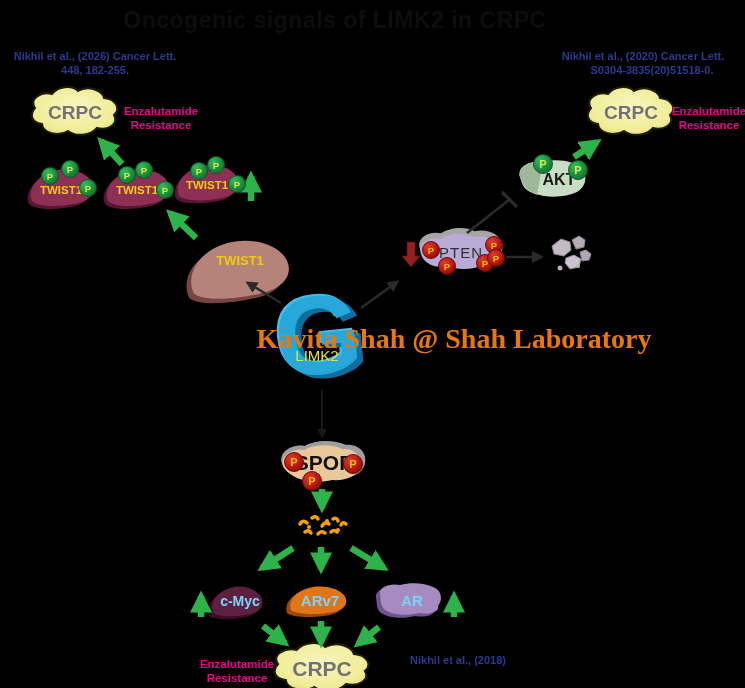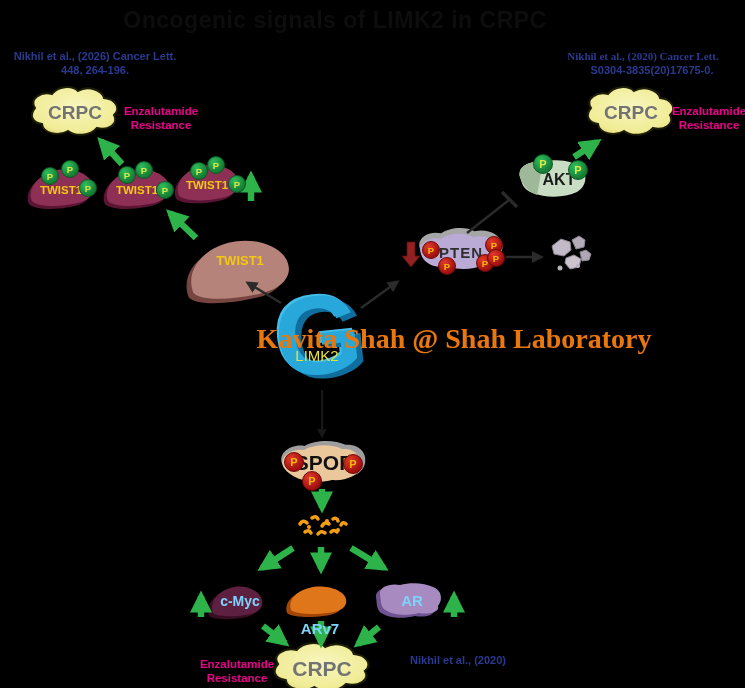--- a/index.html
+++ b/index.html
@@ -143,23 +143,23 @@
     <line x1="321" y1="621" x2="321" y2="643" marker-end="url(#mg)"></line>
     <line x1="379" y1="627" x2="358" y2="644" marker-end="url(#mg)"></line>
   </g>
 </svg>
 
 <div class="gglyph" style="left:318px;top:336px;">G</div>
 
 <div class="lbl title" style="left:335px;top:20px;">Oncogenic signals of LIMK2 in CRPC</div>
 
 <div class="lbl cit" style="left:95px;top:56px;">Nikhil et al., (2026) Cancer Lett.</div>
-<div class="lbl cit" style="left:95px;top:70px;">448, 264-196.</div>
-<div class="lbl cit" style="left:643px;top:56px;font-family:Liberation Serif, serif;">Nikhil et al., (2020) Cancer Lett.</div>
-<div class="lbl cit" style="left:652px;top:70px;">S0304-3835(20)17675-0.</div>
+<div class="lbl cit" style="left:95px;top:70px;">448, 182-255.</div>
+<div class="lbl cit" style="left:643px;top:56px;">Nikhil et al., (2020) Cancer Lett.</div>
+<div class="lbl cit" style="left:652px;top:70px;">S0304-3835(20)51518-0.</div>
 
 <div class="lbl crpc" style="left:75px;top:113px;">CRPC</div>
 <div class="lbl crpc" style="left:631px;top:113px;">CRPC</div>
 <div class="lbl crpc" style="left:322px;top:669px;font-size:21px;">CRPC</div>
 
 <div class="lbl pink" style="left:161px;top:118px;">
   <span>Enzalutamide</span><br>
   <span>Resistance</span>
 </div>
 <div class="lbl pink" style="left:709px;top:118px;">
@@ -172,29 +172,29 @@
 </div>
 
 <div class="lbl twist" style="left:61px;top:190px;">TWIST1</div>
 <div class="lbl twist" style="left:137px;top:190px;">TWIST1</div>
 <div class="lbl twist" style="left:207px;top:185px;">TWIST1</div>
 <div class="lbl twist" style="left:240px;top:260px;font-size:13px;">TWIST1</div>
 
 <div class="lbl" style="left:317px;top:355px;font-size:15px;color:#E6E23A;z-index:4;text-align:center;">LIMK2</div>
 <div class="lbl watermark" style="left:454px;top:339px;">Kavita Shah @ Shah Laboratory</div>
 
-<div class="lbl" style="left:461px;top:252px;font-size:15px;color:#2f2f2f;letter-spacing:1px;font-weight:700;">PTEN</div>
+<div class="lbl" style="left:461px;top:252px;font-size:15px;color:#2f2f2f;letter-spacing:1px;font-weight:400;">PTEN</div>
 <div class="lbl" style="left:556px;top:180px;font-size:16px;color:#1a1a1a;font-weight:600;padding-left:6px;">AKT</div>
 <div class="lbl" style="left:324px;top:463px;font-size:21px;color:#111;font-weight:600;">SPOP</div>
 
 <div class="lbl node-yellow" style="left:240px;top:601px;">c-Myc</div>
-<div class="lbl node-yellow" style="left:320px;top:628px;font-size:15px;text-align:right;">ARv7</div>
+<div class="lbl node-yellow" style="left:320px;top:600px;font-size:15px;text-align:right;">ARv7</div>
 <div class="lbl node-yellow" style="left:412px;top:600px;font-size:15px;">AR</div>
 
-<div class="lbl cit" style="left:458px;top:660px;">Nikhil et al., (2020)</div>
+<div class="lbl cit" style="left:458px;top:660px;">Nikhil et al., (2018)</div>
 
 <div class="pbadge pg" style="left:50px;top:176px;">P</div>
 <div class="pbadge pg" style="left:70px;top:169px;">P</div>
 <div class="pbadge pg" style="left:88px;top:188px;">P</div>
 <div class="pbadge pg" style="left:127px;top:175px;">P</div>
 <div class="pbadge pg" style="left:144px;top:170px;">P</div>
 <div class="pbadge pg" style="left:165px;top:190px;">P</div>
 <div class="pbadge pg" style="left:199px;top:171px;">P</div>
 <div class="pbadge pg" style="left:216px;top:165px;">P</div>
 <div class="pbadge pg" style="left:237px;top:184px;">P</div>

